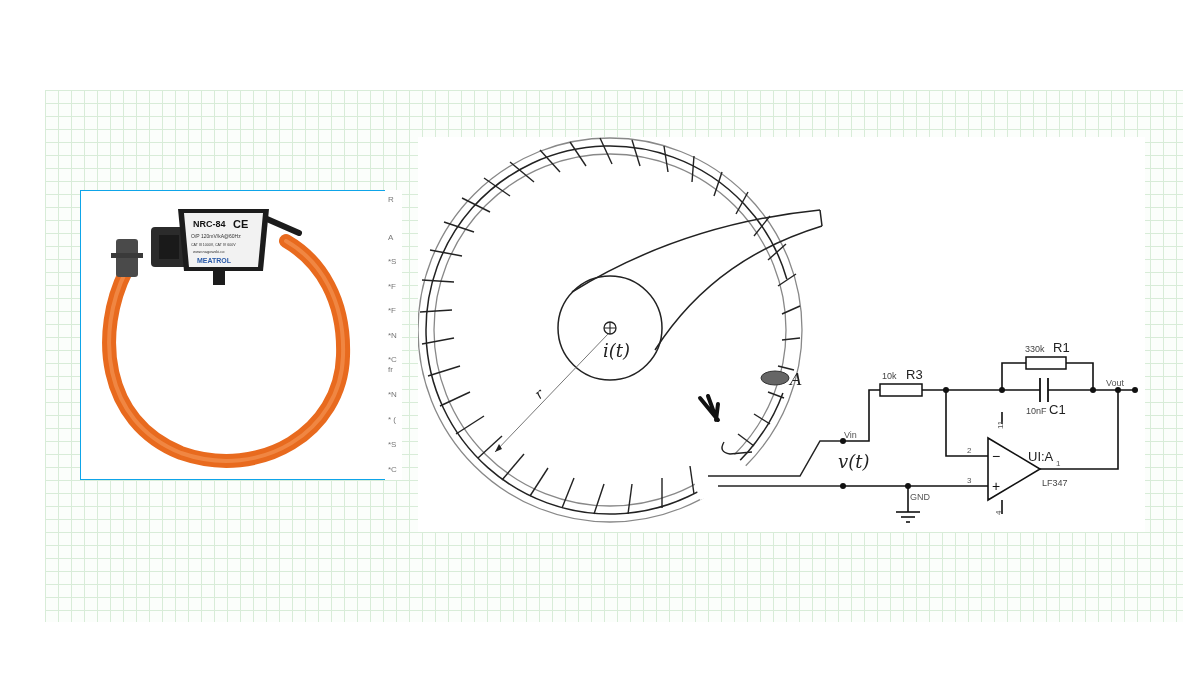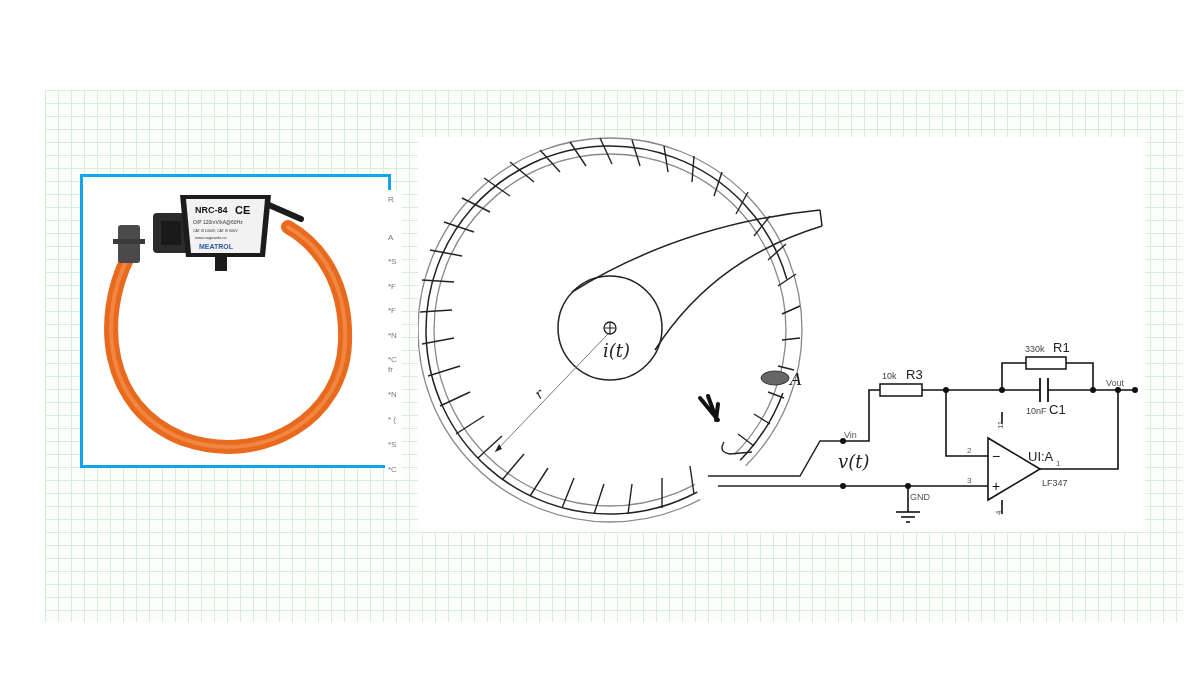--- a/index.html
+++ b/index.html
@@ -10,22 +10,22 @@
   }
   .grid-area {
     position: absolute; left: 45px; top: 90px; width: 1138px; height: 532px;
     background-color: #fbfefb;
     background-image:
       linear-gradient(to right, #d8ecd8 1px, transparent 1px),
       linear-gradient(to bottom, #d8ecd8 1px, transparent 1px);
     background-size: 13px 13px;
   }
   .photo-panel {
-    position: absolute; left: 80px; top: 174px; width: 305px; height: 288px;
-    background: #ffffff; border: 3px solid #0ea5e9;
+    position: absolute; left: 80px; top: 190px; width: 305px; height: 288px;
+    background: #ffffff; border: 1px solid #0ea5e9;
   }
   .text-strip {
     position: absolute; left: 385px; top: 190px; width: 17px; height: 290px;
     background: #ffffff;
     font-size: 8px; color: #777777; line-height: 1;
   }
   .text-strip span { position: absolute; left: 3px; }
   .diagram-panel {
     position: absolute; left: 418px; top: 137px; width: 727px; height: 395px;
     background: #ffffff;

